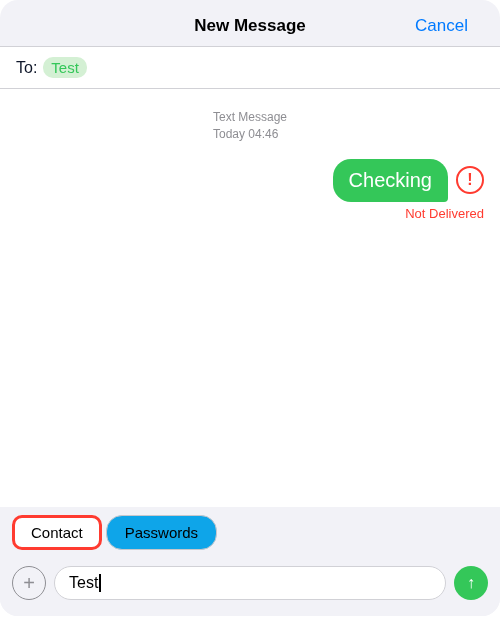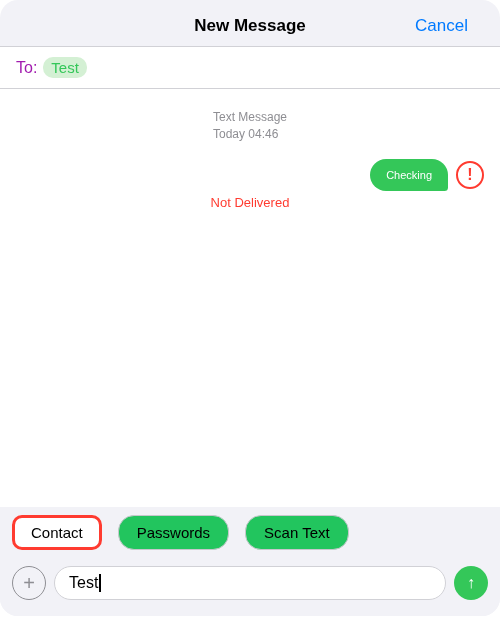--- a/index.html
+++ b/index.html
@@ -56,21 +56,21 @@
     .to-field {
       display: flex;
       align-items: center;
       padding: 10px 16px;
       background: #ffffff;
       border-bottom: 1px solid #d1d1d6;
     }
 
     .to-label {
       font-size: 16px;
-      color: #a21caf;
+      color: #0f172a;
       margin-right: 6px;
     }
 
     .to-recipient {
       background: #d4f0d4;
       color: #34c759;
       font-size: 15px;
       padding: 2px 8px;
       border-radius: 10px;
     }
@@ -97,21 +97,21 @@
       display: flex;
       justify-content: flex-end;
       align-items: center;
       gap: 8px;
       margin-bottom: 4px;
     }
 
     .bubble {
       background: #34c759;
       color: #ffffff;
-      font-size: 11px;
+      font-size: 20px;
       padding: 10px 16px;
       border-radius: 18px 18px 4px 18px;
       max-width: 200px;
     }
 
     .error-icon {
       width: 28px;
       height: 28px;
       border: 2px solid #ff3b30;
       border-radius: 50%;
@@ -120,42 +120,42 @@
       justify-content: center;
       color: #ff3b30;
       font-size: 16px;
       font-weight: 600;
       flex-shrink: 0;
     }
 
     .not-delivered {
       color: #ff3b30;
       font-size: 13px;
-      text-align: center;
+      text-align: right;
       width: 100%;
       padding-right: 0px;
     }
 
     
     .bottom-area {
       background: #f2f2f7;
     }
 
     .suggestions-bar {
       display: flex;
-      gap: 16px;
+      gap: 4px;
       padding: 8px 12px;
       background: #f2f2f7;
     }
 
     .suggestion-btn {
       padding: 0 18px;
       border-radius: 16px;
       border: 1px solid #c7c7cc;
-      background: #22c55e;
+      background: #0ea5e9;
       font-size: 15px;
       color: #000000;
       cursor: pointer;
     }
 
     .suggestion-btn.active {
       border: 3px solid #ff3b30;
       border-radius: 10px;
       background: #ffffff;
       padding: 6px 16px;
@@ -258,21 +258,20 @@
     </div>
 
     <div class="not-delivered">Not Delivered</div>
   </div>
 
   <div class="bottom-area">
 
     <div class="suggestions-bar">
       <button class="suggestion-btn active">Contact</button>
       <button class="suggestion-btn">Passwords</button>
-      <button class="suggestion-btn">Scan Text</button>
     </div>
 
     <div class="input-bar">
       <button class="add-btn">
         <span>+</span>
       </button>
 
       <div class="text-input-wrapper">
         <span>Test</span>
         <span class="cursor"></span>

